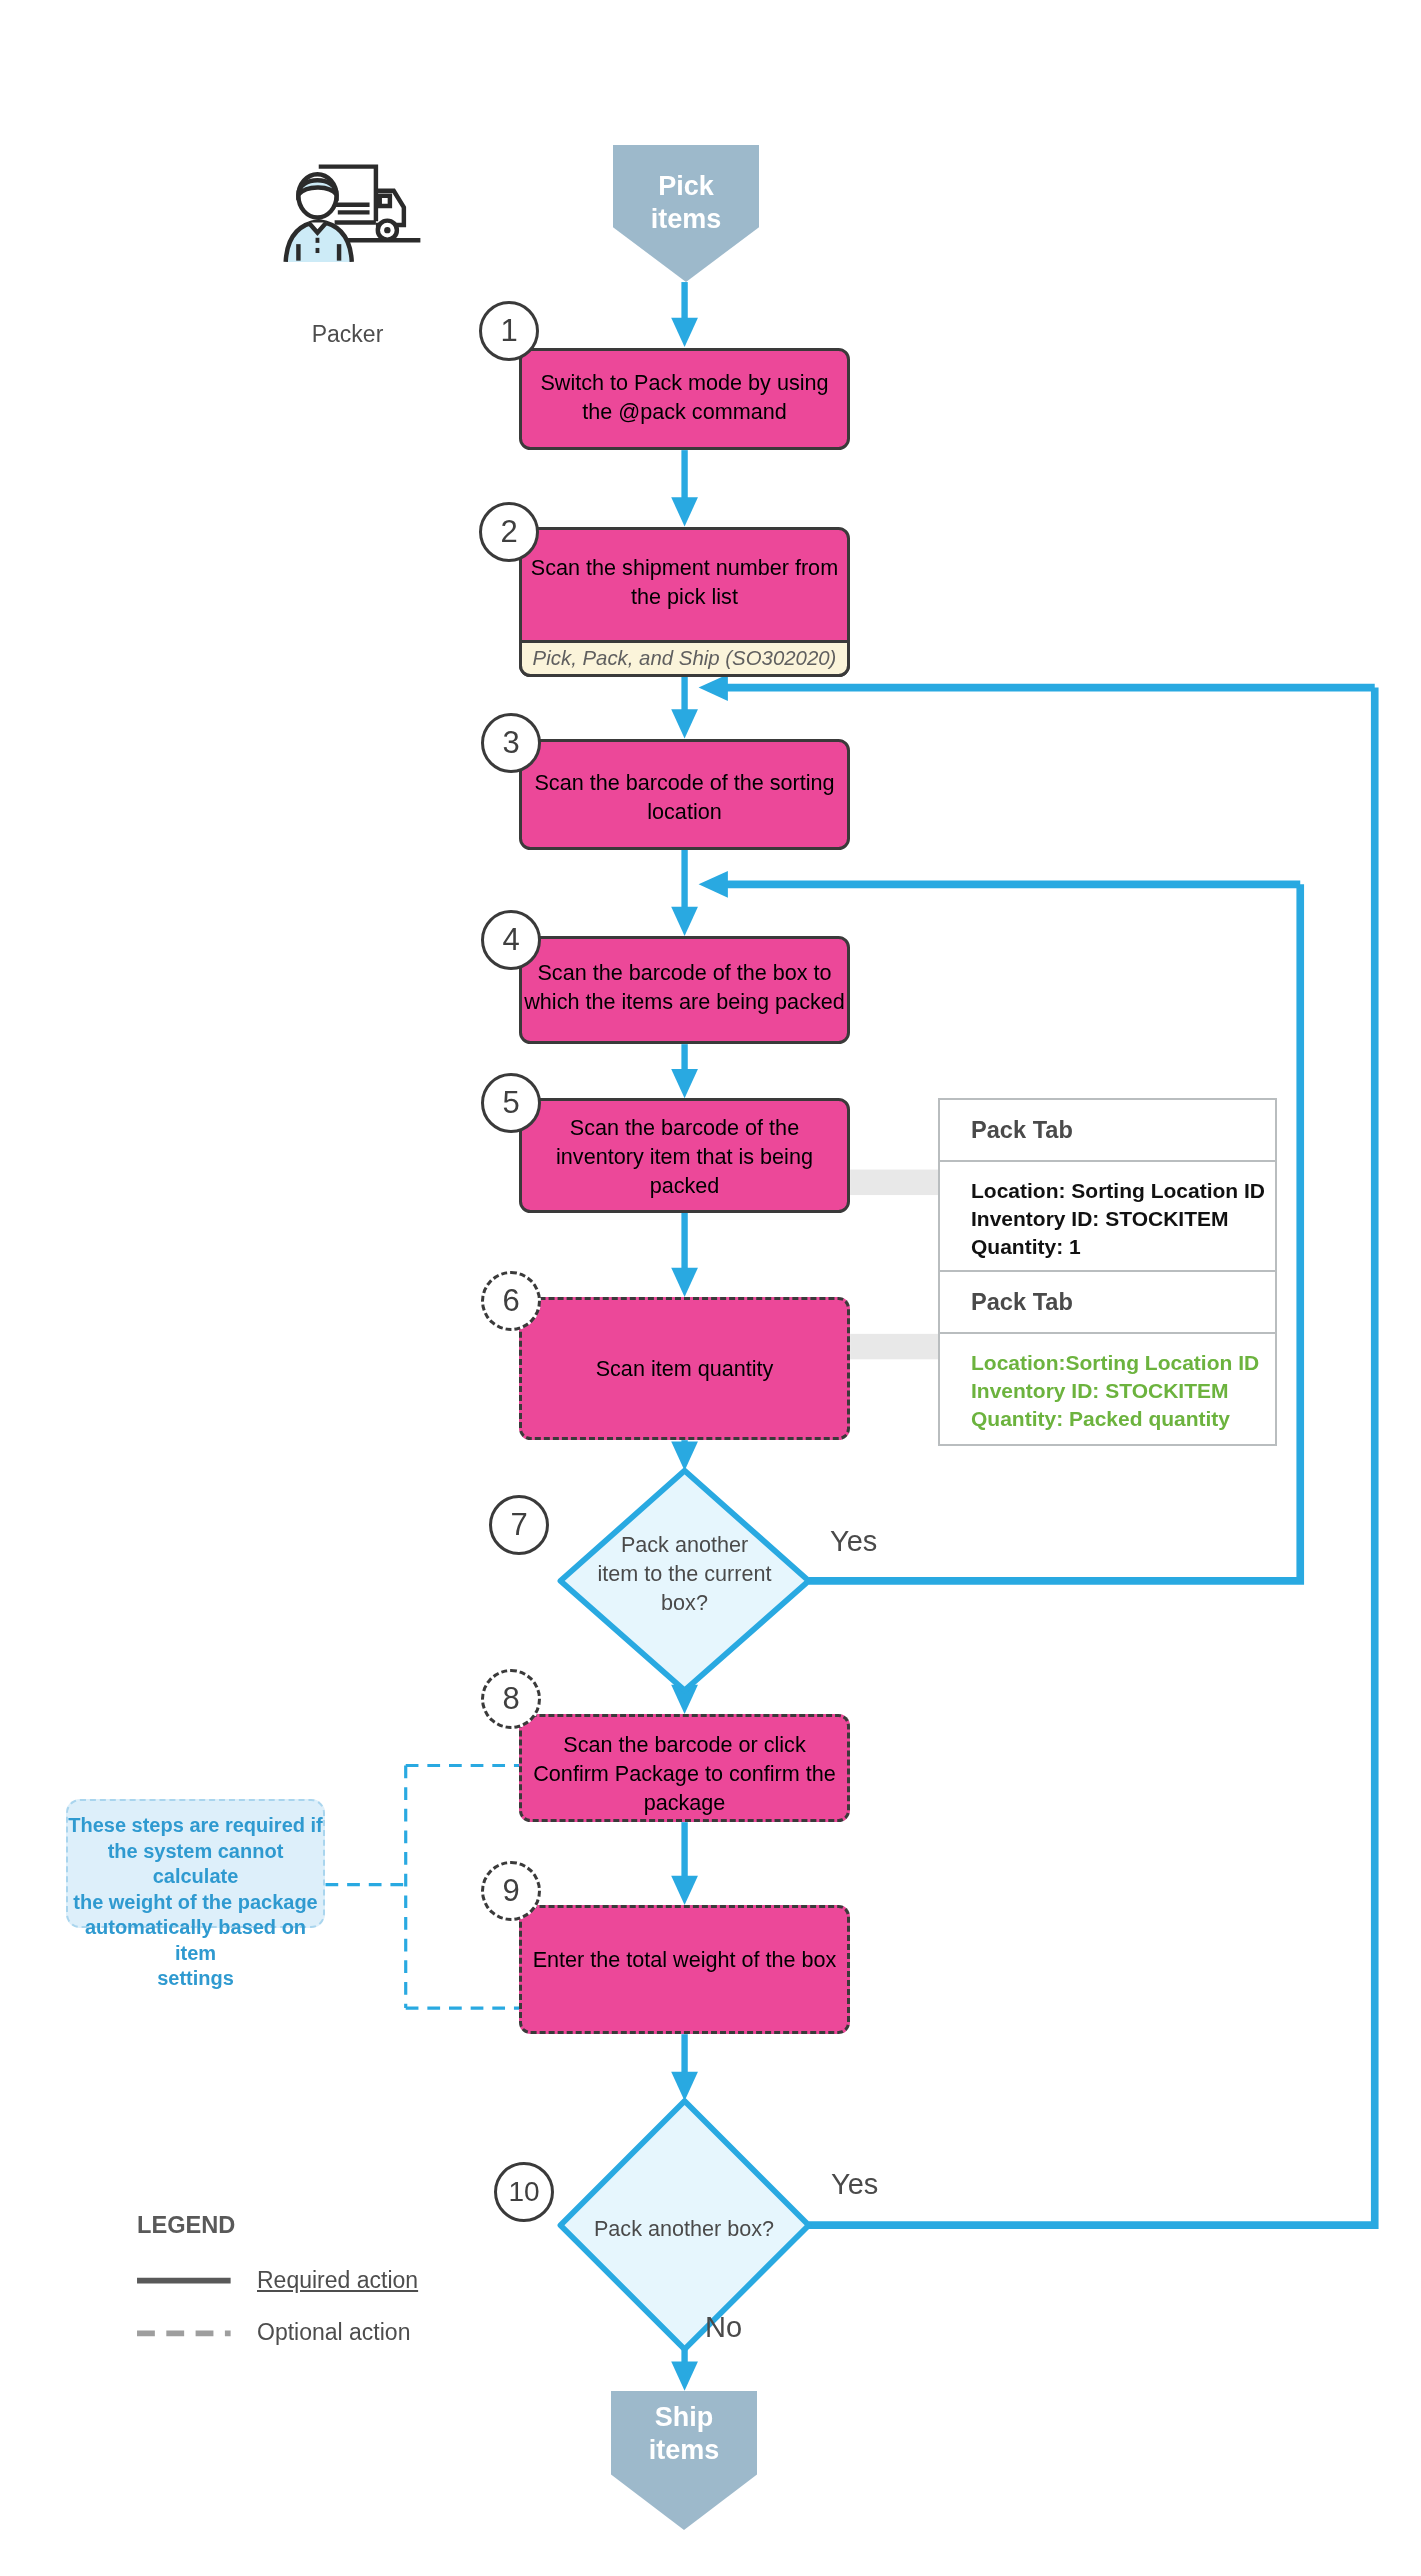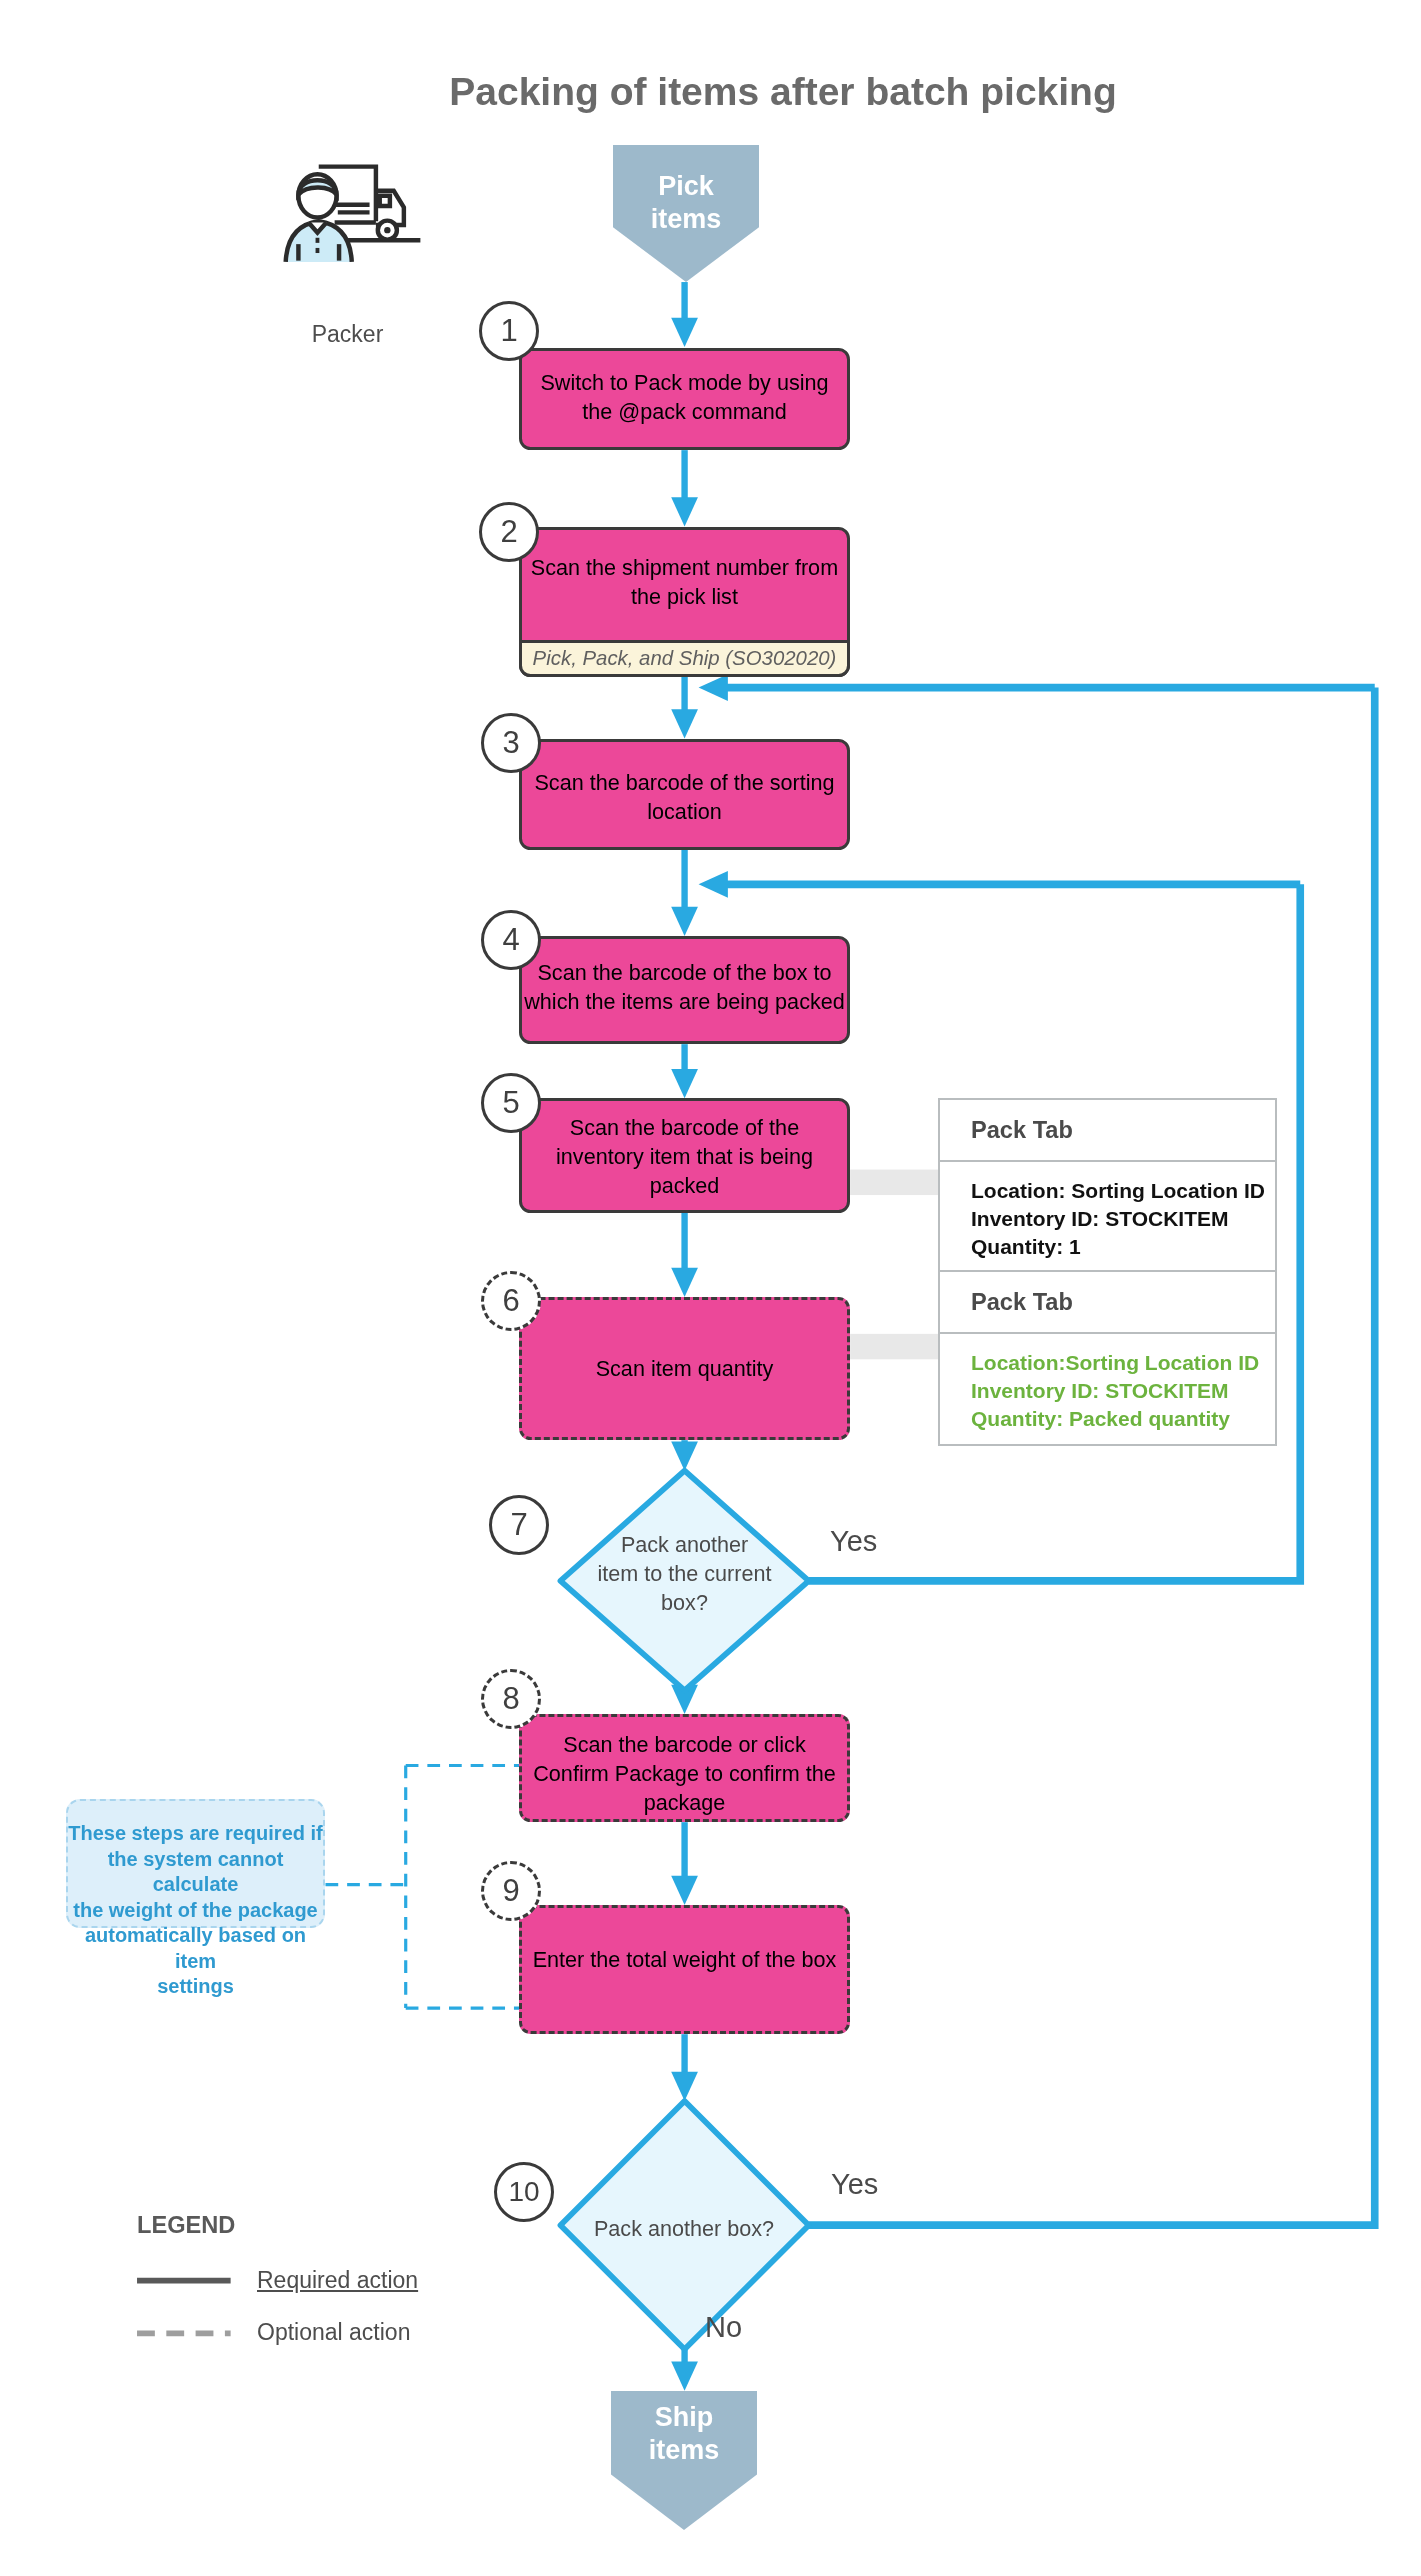--- a/index.html
+++ b/index.html
@@ -35,21 +35,21 @@
   .branch-label{color:#4a4a4a;font-size:29px;z-index:3;}
 
   .packtab{left:938px;width:339px;background:#ffffff;border:2.5px solid #B9BDBF;box-sizing:border-box;z-index:2;}
   .packtab .pt-header{height:60px;border-bottom:2.5px solid #B9BDBF;display:flex;align-items:center;
                       padding-left:31px;font-size:23.6px;font-weight:bold;color:#4a4a4a;}
   .packtab .pt-body{padding:15.3px 6.4px 0 31px;font-size:21px;font-weight:bold;line-height:28px;color:#111111;}
   .packtab .pt-body.green{color:#6CB33E;}
 
   #note-box{left:66px;top:1799px;width:259px;height:129px;background:#DDEFFA;border:2.5px dashed #A9D5EE;
             border-radius:14px;box-sizing:border-box;color:#2F9AD0;font-size:20px;font-weight:bold;
-            line-height:25.5px;text-align:center;padding-top:20px;z-index:2;}
+            line-height:25.5px;text-align:center;padding-top:12px;z-index:2;}
 
   #legend-title{left:137px;top:2212px;font-size:23.6px;font-weight:bold;color:#595959;}
   .legend-label{left:257px;font-size:23px;color:#4d4d4d;}
 
   #packer-label{left:271px;top:283px;width:153px;text-align:center;font-size:23px;color:#4d4d4d;margin-top:38px;}
 </style>
 </head>
 <body>
 
 <div id="canvas">
@@ -123,21 +123,20 @@
       <path d="M637 3154 H815"></path>
     </g>
 
     <polygon points="1075,2310 1270,2483 1075,2655 880,2483" fill="#E6F6FD" stroke="#29A9E1" stroke-width="9" stroke-linejoin="round"></polygon>
     <polygon points="1075,3300 1270,3495 1075,3690 880,3495" fill="#E6F6FD" stroke="#29A9E1" stroke-width="9" stroke-linejoin="round"></polygon>
 
     <line x1="215" y1="3582" x2="362" y2="3582" stroke="#595959" stroke-width="9"></line>
     <line x1="215" y1="3665" x2="362" y2="3665" stroke="#9E9E9E" stroke-width="9" stroke-dasharray="28 18"></line>
   </svg>
 
-  <div class="abs layer2" id="title">Packing of items after batch picking</div>
 
   <div class="abs layer2" style="left:274px;top:159px;">
     <svg width="153" height="108" viewBox="0 0 240 170">
       <g stroke="#2b2b2b" stroke-width="7" fill="none">
         <path d="M70 12 H160 V98"></path>
         <path d="M160 50 h28 l16 26 v28 h-44"></path>
         <path d="M166 58 h16 v16 h-16 z"></path>
         <path d="M95 100 H160"></path>
         <path d="M90 72 H150"></path>
         <path d="M100 84 H150"></path>

